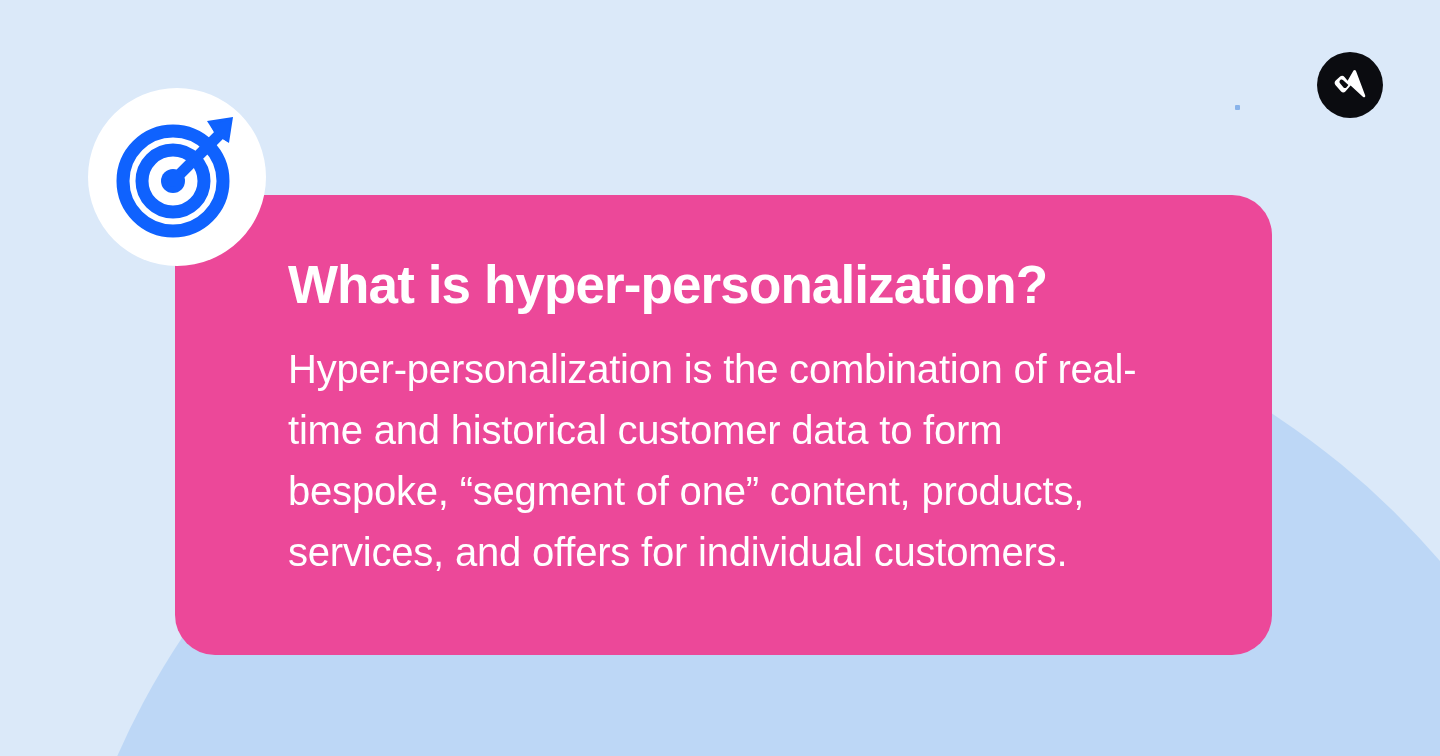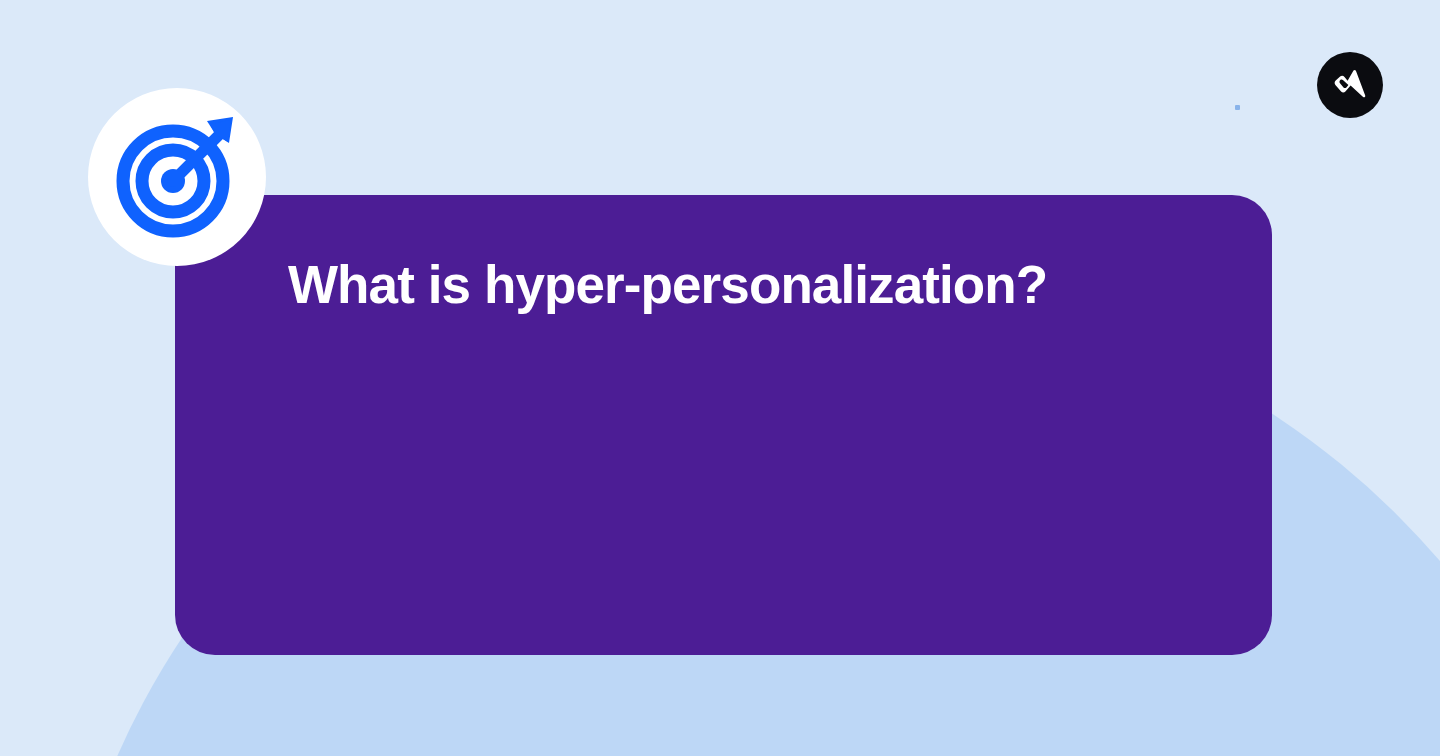--- a/index.html
+++ b/index.html
@@ -39,21 +39,21 @@
     opacity: .85;
   }
 
   
   .card {
     position: absolute;
     left: 175px;
     top: 195px;
     width: 1097px;
     height: 460px;
-    background: #4c1d95;
+    background: #ec4899;
     border-radius: 40px;
     box-sizing: border-box;
     padding: 62px 104px 0 113px;
   }
   .card-title {
     margin: 0;
     color: #ffffff;
     font-size: 53px;
     font-weight: 700;
     letter-spacing: -0.9px;
@@ -104,20 +104,21 @@
 <body>
 
 <div class="stage">
 
   <div class="bg-circle"></div>
 
   <div class="speck"></div>
 
   <div class="card">
     <h1 class="card-title">What is hyper-personalization?</h1>
+    <p class="card-body">Hyper-personalization is the combination of real-time and historical customer data to form bespoke, “segment of one” content, products, services, and offers for individual customers.</p>
   </div>
 
   <div class="badge">
     <span>
       <svg width="124" height="124" viewBox="0 0 124 124" aria-hidden="true">
         <g fill="none" stroke="#0f62fe" stroke-width="13">
           <circle cx="58" cy="66" r="50"></circle>
           <circle cx="58" cy="66" r="31"></circle>
         </g>
         <circle cx="58" cy="66" r="12" fill="#0f62fe"></circle>

